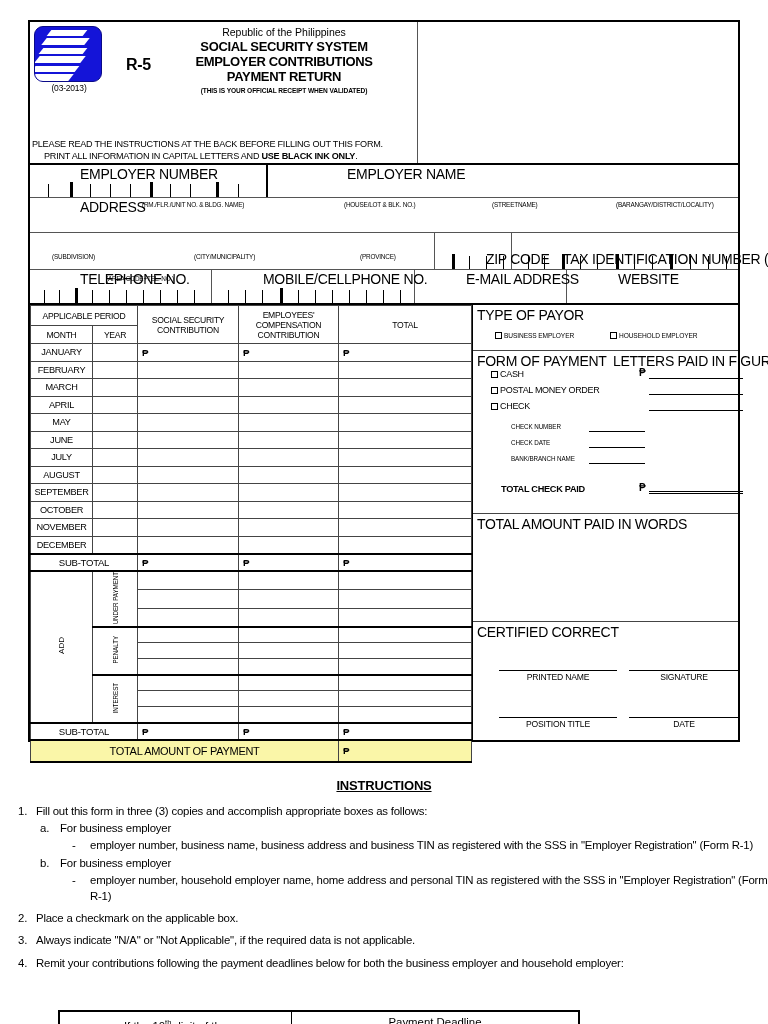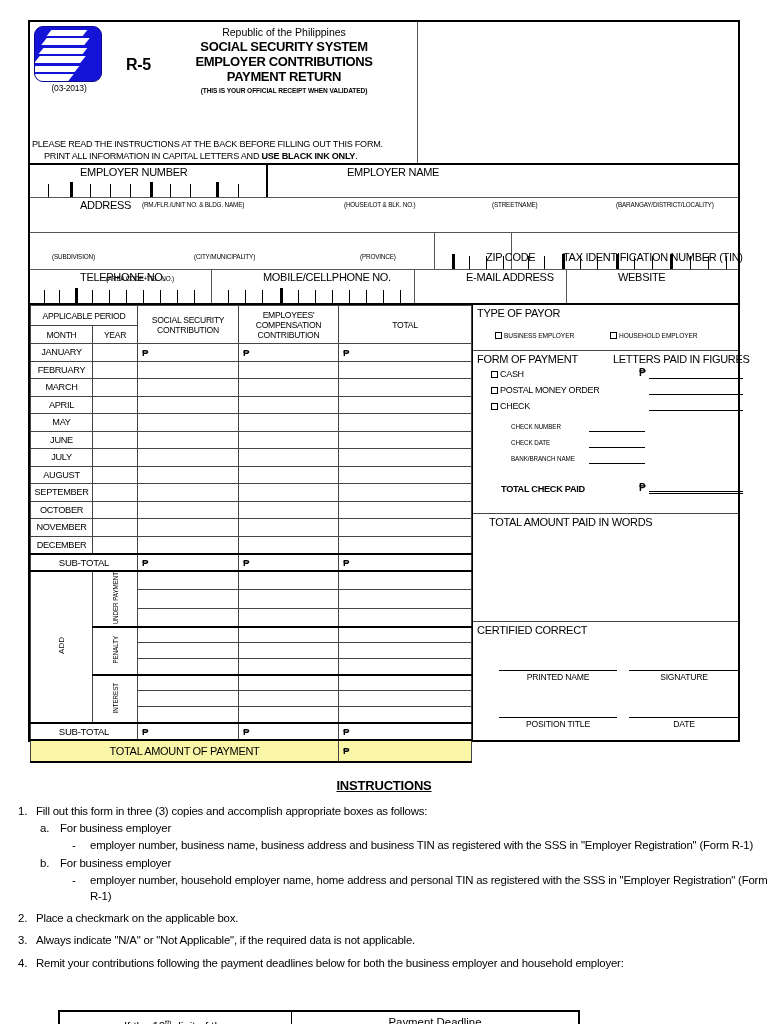--- a/index.html
+++ b/index.html
@@ -120,21 +120,21 @@
   .notice b { font-weight: bold; }
   .hdr-right {
     position: absolute;
     left: 388px; top: 0;
     right: 0; height: 100%;
   }
 
   
   .row { position: absolute; left: 0; width: 100%; box-sizing: border-box; }
   .lbl {
-    font-size: 11px;
+    font-size: 14px;
     letter-spacing: -0.3px;
     white-space: nowrap;
     padding-left: 48px;
   }
   .lbl-sm {
     font-size: 6.4px;
     letter-spacing: -0.2px;
     white-space: nowrap;
   }
 
@@ -283,21 +283,21 @@
 
   
   .rp-sec { position: absolute; left: 0; width: 100%; box-sizing: border-box; }
   .rp-payor { top: 0; height: 46px; border-bottom: 1px solid #444; }
   .rp-form  { top: 46px; height: 163px; border-bottom: 1px solid #444; }
   .rp-words { top: 209px; height: 108px; border-bottom: 1px solid #444; }
   .rp-cert  { top: 317px; bottom: 0; }
 
   .rp-title {
     position: absolute;
-    font-size: 11px;
+    font-size: 14px;
     letter-spacing: -0.3px;
     white-space: nowrap;
   }
   .cbx {
     display: inline-block;
     width: 7px; height: 7px;
     border: 1.2px solid #000;
     box-sizing: border-box;
     vertical-align: -1px;
     margin-right: 2px;
@@ -810,21 +810,21 @@
 
           <div class="mini" style="left:38px;top:104px;">BANK/BRANCH NAME</div>
           <div class="uline" style="left:116px;top:112px;width:56px;"></div>
 
           <div class="bold9" style="position:absolute;left:28px;top:133px;">TOTAL CHECK PAID</div>
           <span class="pesoR" style="left:166px;top:131px;">₱</span>
           <div class="uline2" style="left:176px;top:140px;width:94px;"></div>
         </div>
 
         <div class="rp-sec rp-words">
-          <div class="rp-title" style="left:16px;top:2px;">TOTAL AMOUNT PAID IN WORDS</div>
+          <div class="rp-title" style="left:4px;top:2px;">TOTAL AMOUNT PAID IN WORDS</div>
         </div>
 
         <div class="rp-sec rp-cert">
           <div class="rp-title" style="left:4px;top:2px;">CERTIFIED CORRECT</div>
 
           <div class="uline" style="left:26px;top:48px;width:118px;"></div>
           <div class="sig-cap" style="left:26px;top:50px;width:118px;">PRINTED NAME</div>
 
           <div class="uline" style="left:156px;top:48px;width:110px;"></div>
           <div class="sig-cap" style="left:156px;top:50px;width:110px;">SIGNATURE</div>

